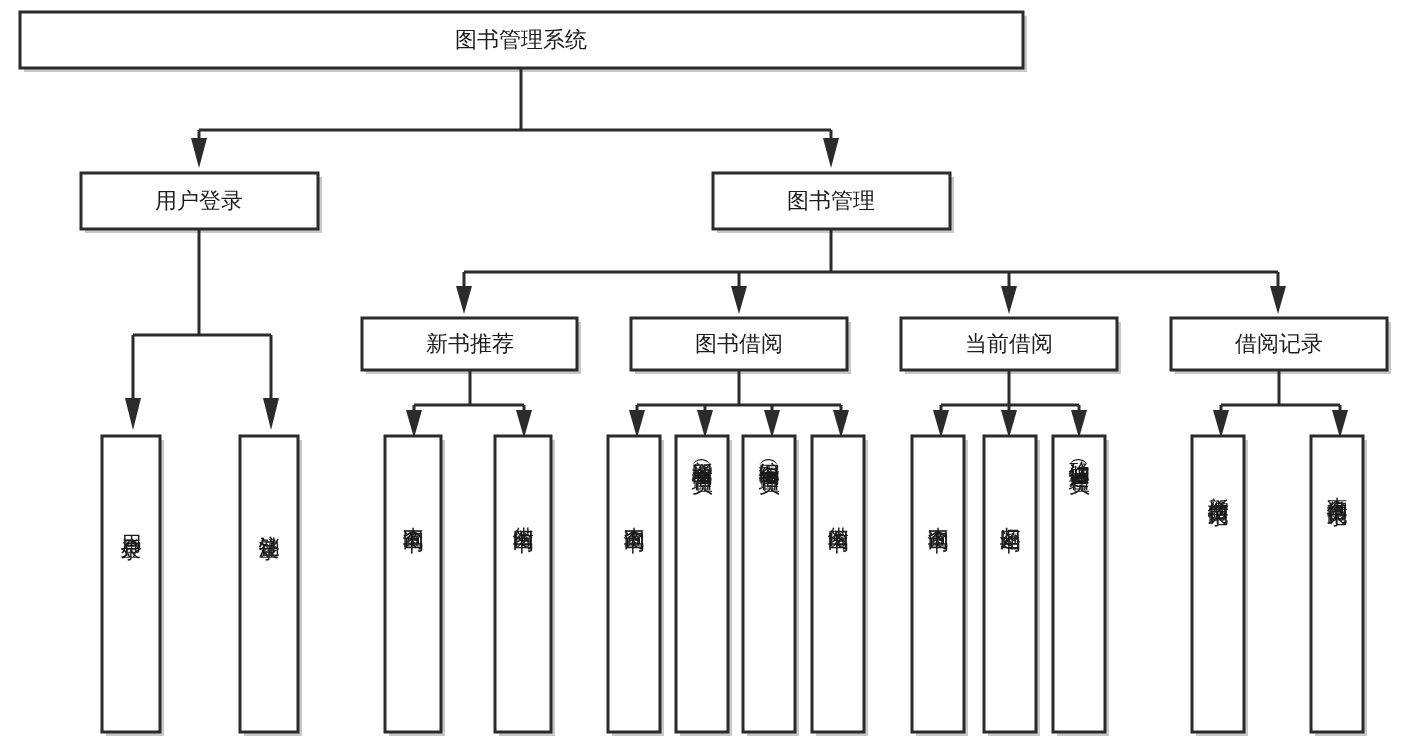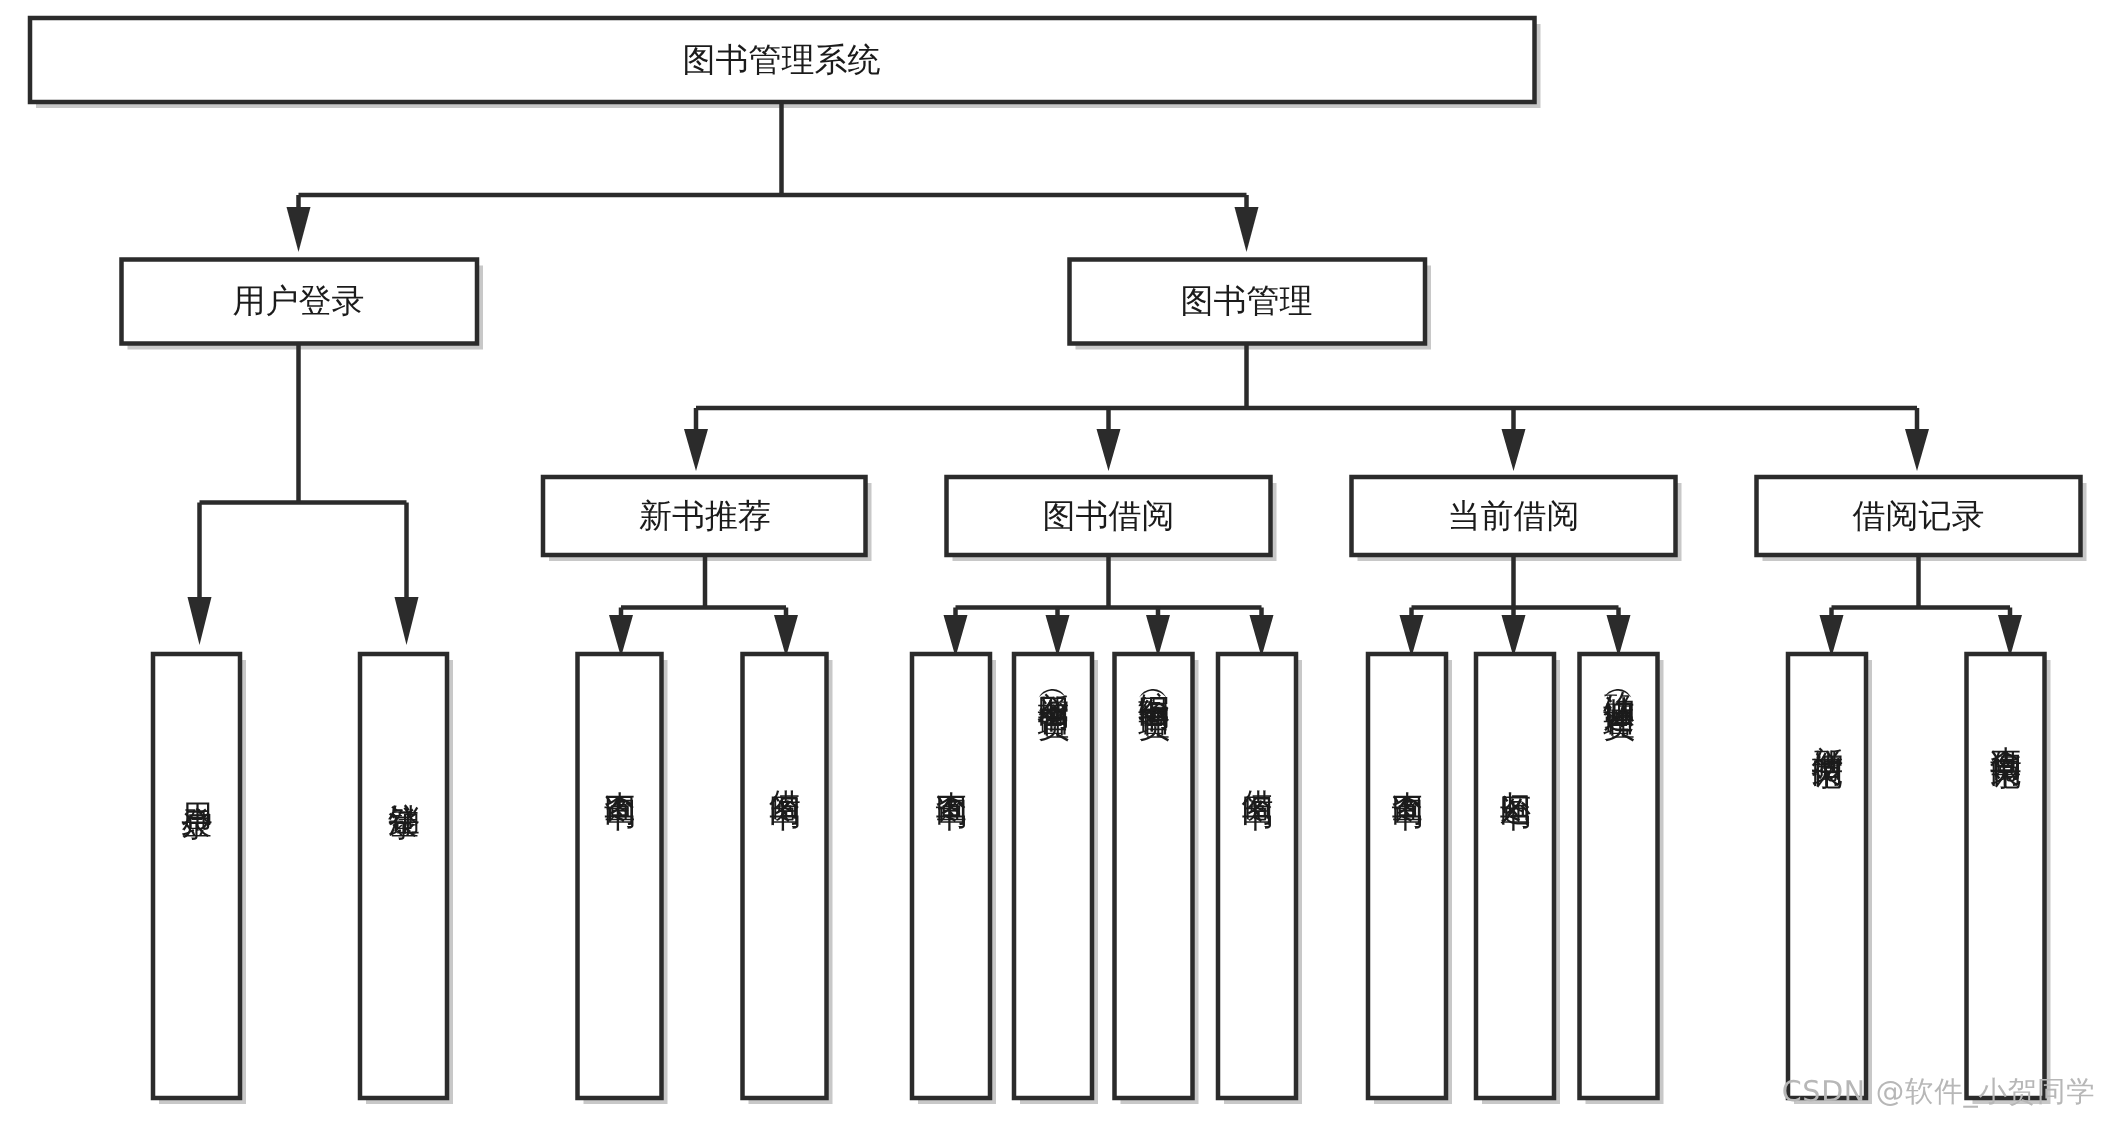--- a/index.html
+++ b/index.html
@@ -285,15 +285,14 @@
     <span class="leaf-label" style="margin-top:8px;">确认归还（管理员）</span>
   </div>
 
   <div class="leaf-label-wrap" style="left:1192px; top:436px; width:52px; height:296px;">
     <span class="leaf-label" style="margin-top:44px;">新增借阅记录</span>
   </div>
   <div class="leaf-label-wrap" style="left:1311px; top:436px; width:52px; height:296px;">
     <span class="leaf-label" style="margin-top:44px;">查询借阅记录</span>
   </div>
 
-  <div class="watermark">CSDN @软件_小贺同学</div>
 
 </div>
 
 </body></html>

